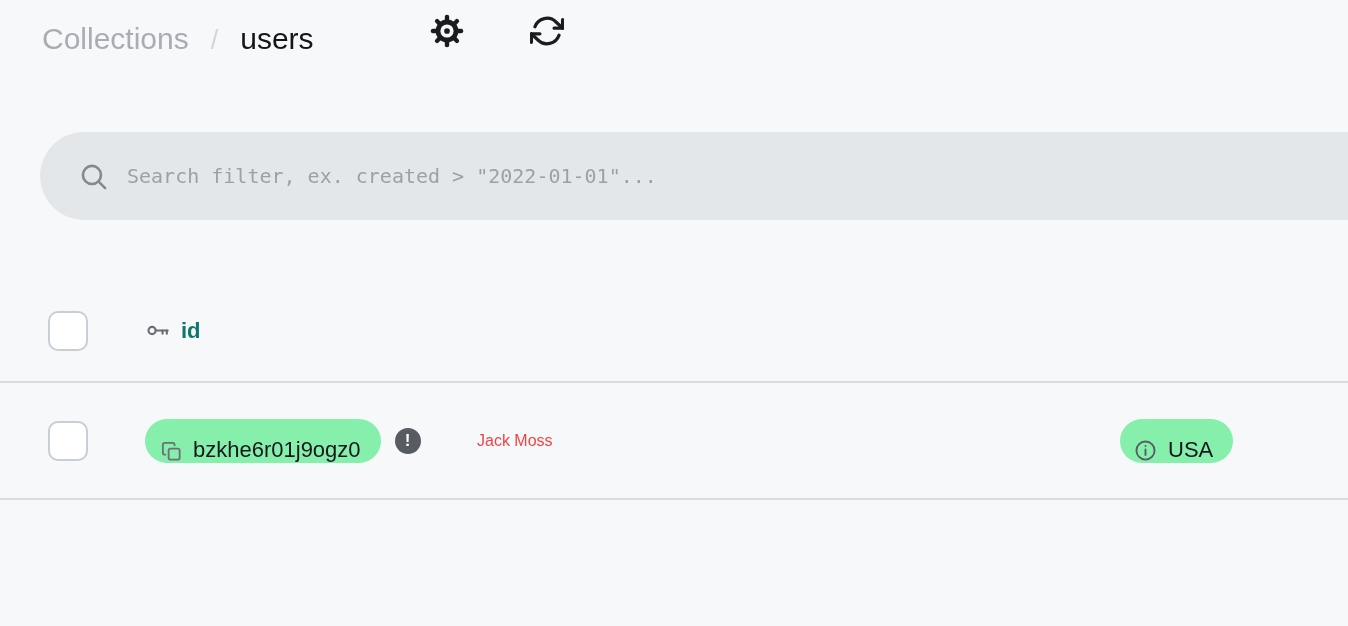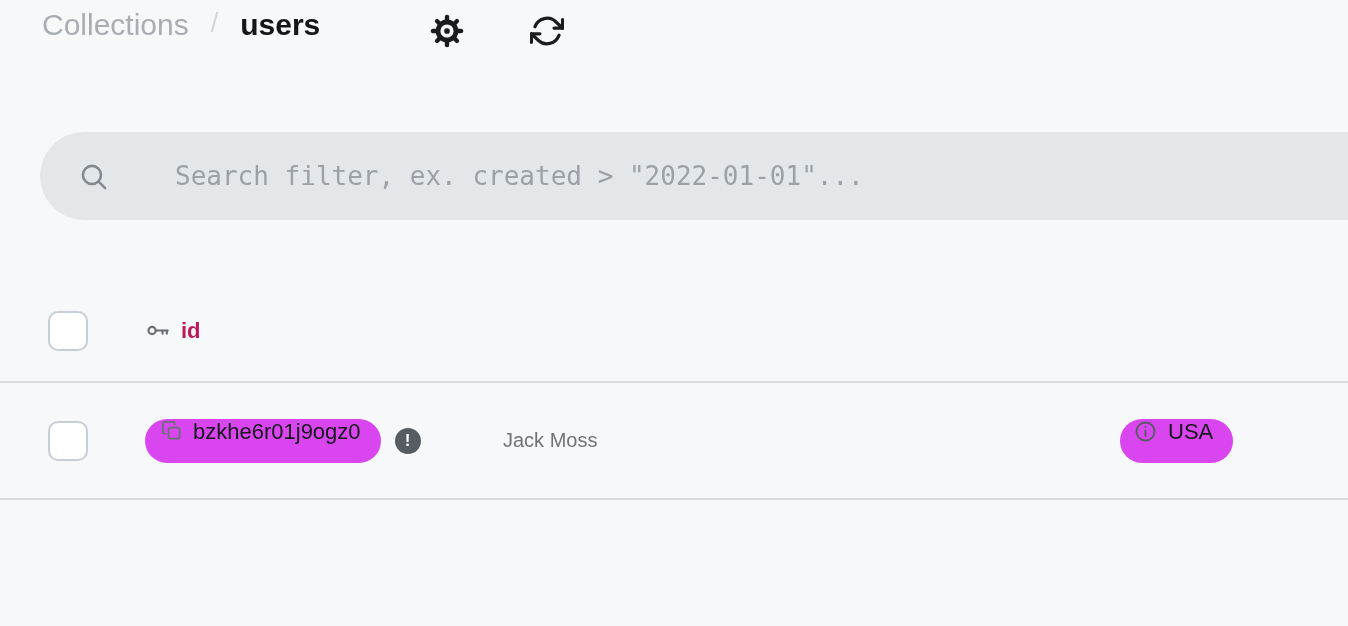--- a/index.html
+++ b/index.html
@@ -13,26 +13,26 @@
     color: #16181c;
   }
 
   
   .breadcrumb {
     position: absolute;
     left: 42px;
     top: 8px;
     height: 48px;
     display: flex;
-    align-items: flex-start;
+    align-items: flex-end;
     font-size: 30px;
   }
   .crumb-root { color: #a8adb3; cursor: pointer; }
   .crumb-sep  { color: #d2d6da; margin: 0 22px; font-size: 27px; }
-  .crumb-current { color: #141619; font-weight: 700; }
+  .crumb-current { color: #141619; font-weight: 400; }
 
   .icon-btn {
     position: absolute;
     top: 11px;
     width: 40px;
     height: 40px;
     border: none;
     background: transparent;
     padding: 0;
     cursor: pointer;
@@ -59,25 +59,24 @@
     padding-left: 38px;
     box-sizing: border-box;
   }
   .search-ic { flex: 0 0 auto; display: flex; color: #83898f; margin-right: 18px; }
   .search-input {
     flex: 1 1 auto;
     background: transparent;
     border: none;
     outline: none;
     font-family: "DejaVu Sans Mono", "Liberation Mono", monospace;
-    font-size: 26px;
+    font-size: 20px;
     color: #16181c;
     padding: 0;
     height: 100%;
-    margin-left: 48px;
   }
   .search-input::placeholder { color: #9ba1a7; opacity: 1; }
 
   
   .thead, .trow {
     position: absolute;
     left: 0;
     right: 0;
     display: grid;
     grid-template-columns: 145px 332px 643px 1fr;
@@ -106,28 +105,28 @@
     border-radius: 10px;
     box-sizing: border-box;
     cursor: pointer;
   }
 
   .th { gap: 9px; cursor: pointer; }
   .th-ic { display: flex; color: #696f75; }
   .th-label {
     font-size: 22px;
     font-weight: 700;
-    color: #be185d;
+    color: #0f766e;
   }
 
   .chip {
     display: inline-flex;
-    align-items: flex-start;
+    align-items: flex-end;
     height: 44px;
-    background: #d946ef;
+    background: #86efac;
     border-radius: 22px;
     padding: 0 20px 0 15px;
     box-sizing: border-box;
     gap: 10px;
     cursor: pointer;
   }
   .chip-ic { display: flex; color: #6a7076; }
   .chip-text { font-size: 22px; color: #16181c; white-space: nowrap; }
 
   .badge {
@@ -138,21 +137,21 @@
     color: #ffffff;
     font-size: 17px;
     font-weight: 700;
     display: inline-flex;
     align-items: center;
     justify-content: center;
     margin-left: 14px;
     flex: 0 0 auto;
   }
 
-  .name-text { font-size: 20px; color: #737373; margin-left: 26px; }
+  .name-text { font-size: 16px; color: #ef4444; }
 
   .rel-chip { padding: 0 20px 0 13px; }
   .rel-chip .chip-ic { color: #565c62; }
 </style>
 </head>
 <body>
 
 <div class="app">
 
   <nav class="breadcrumb">

